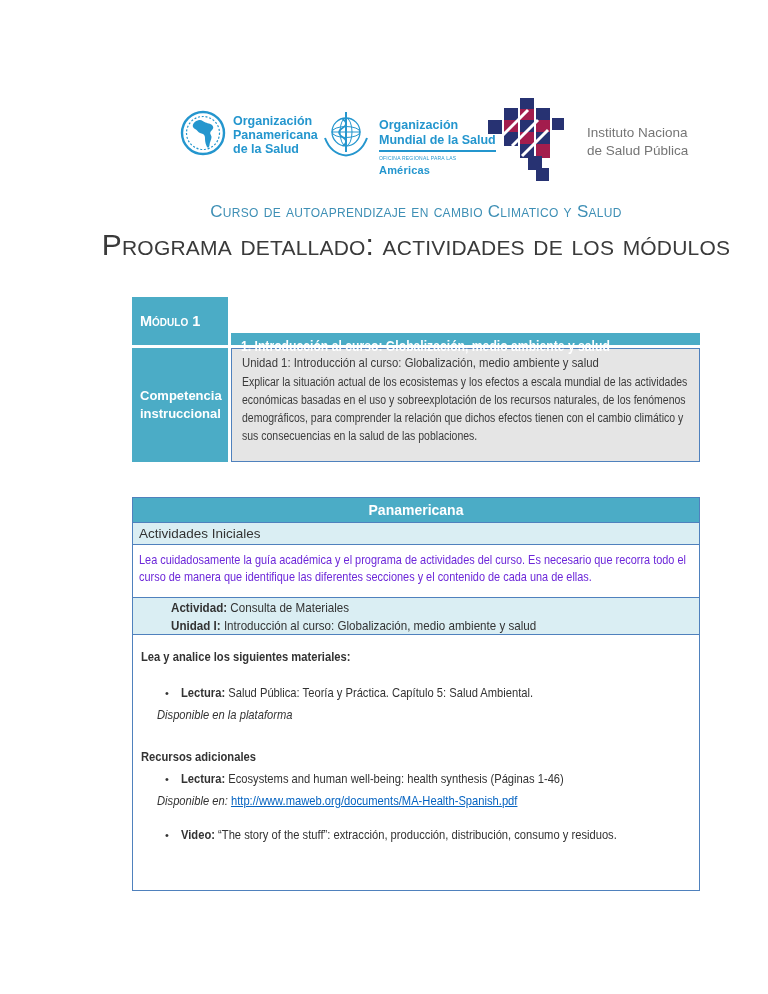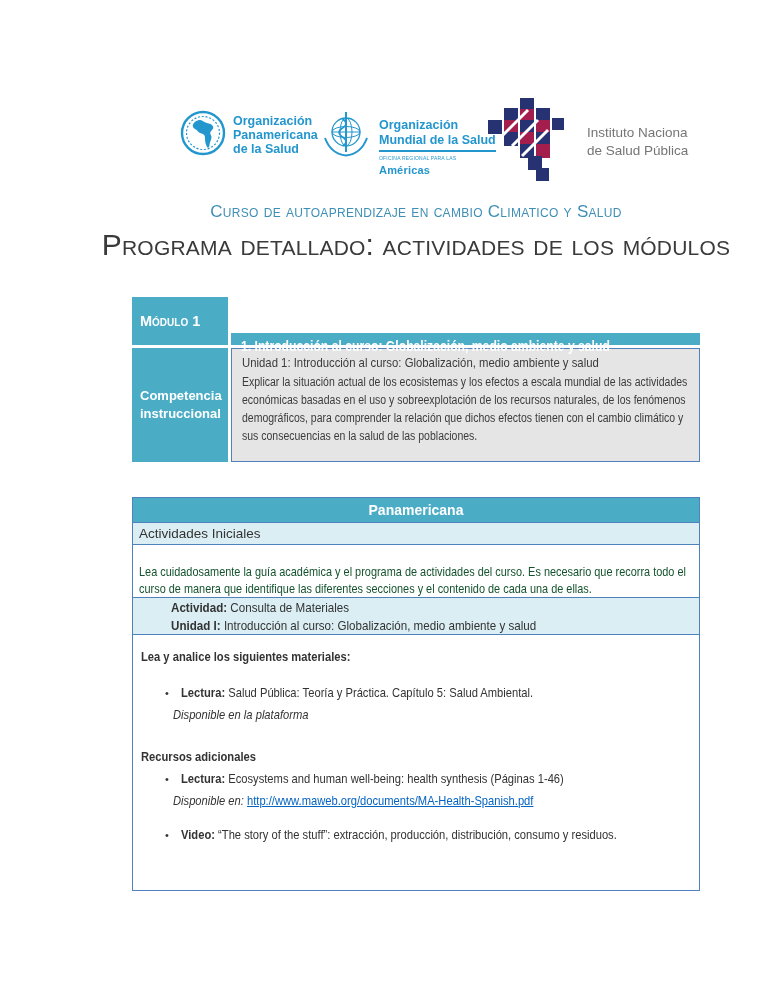--- a/index.html
+++ b/index.html
@@ -52,40 +52,40 @@
   .table2 { position:absolute; top:497px; left:100px; width:568px; border:1px solid #4f81bd; background:#fff; }
   .t2header {
     background:#4bacc6; color:#fff; font-weight:bold; text-align:center;
     font-size:14px; height:25px; line-height:25px; border-bottom:1px solid #4f81bd;
   }
   .t2initial {
     background:#daeef3; height:22px; line-height:21px; padding:0 6px;
     font-size:13.5px; color:#333; border-bottom:1px solid #4f81bd;
   }
   .t2para {
-    padding:18px 6px; font-size:13px; line-height:17px; color:#14532d;
+    padding:6px 6px; font-size:13px; line-height:17px; color:#6d28d9;
     border-bottom:1px solid #4f81bd; height:53px; overflow:hidden;
   }
   .t2activity {
     background:#daeef3; padding:1px 6px 1px 38px; font-size:13.5px; line-height:17.5px;
     border-bottom:1px solid #4f81bd; height:37px; color:#333; overflow:hidden;
   }
   .t2materials { padding:0 8px; height:255px; color:#333; font-size:13px; overflow:hidden; }
   .m-line { line-height:16px; }
   .mt-intro { margin-top:14px; }
   .mt-reqhead { margin-top:26px; }
   .mt-bullet1 { margin-top:20px; }
   .mt-ital1 { margin-top:6px; }
   .mt-addhead { margin-top:26px; }
   .mt-bullet2 { margin-top:6px; }
   .mt-link { margin-top:6px; }
   .mt-video { margin-top:18px; }
   .bullet-row { display:flex; align-items:flex-start; }
   .bullet { width:16px; margin-left:24px; font-size:11px; line-height:16px; flex:none; }
-  .indent { margin-left:32px; }
+  .indent { margin-left:16px; }
   .ital { font-style:italic; }
   a.doc-link { color:#0563c1; text-decoration:underline; font-style:normal; }
   b { font-weight:bold; }
 </style>
 </head>
 <body>
 
 <div class="page">
 
   <div class="logo" id="paho">

